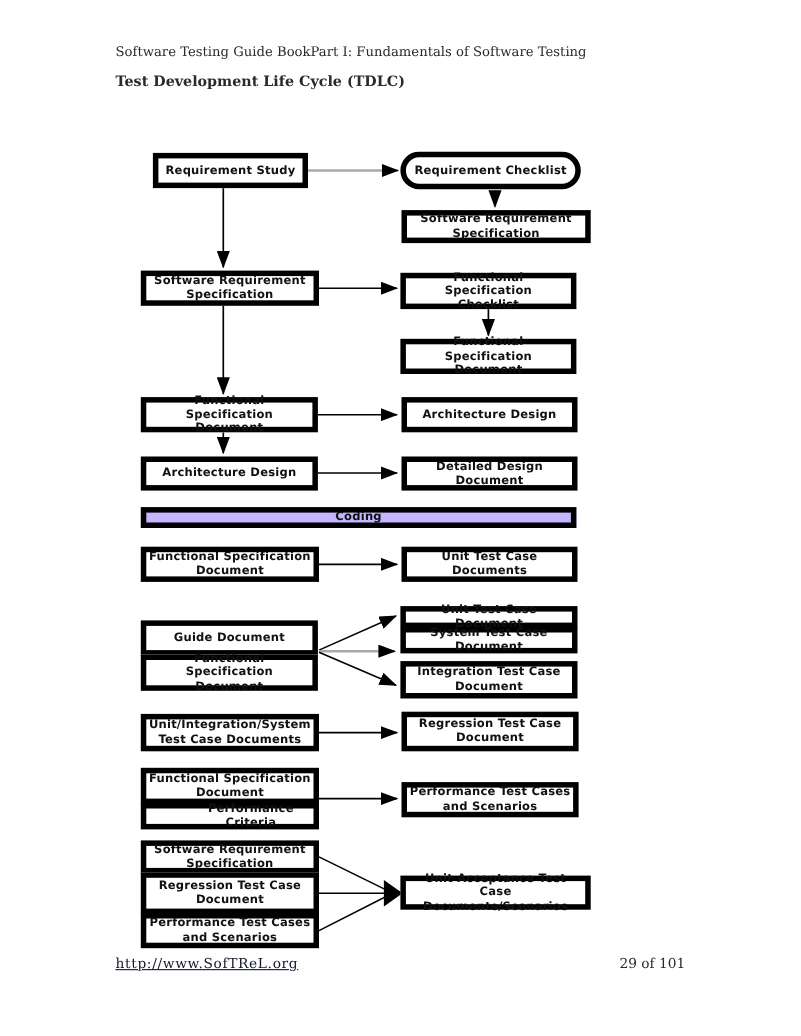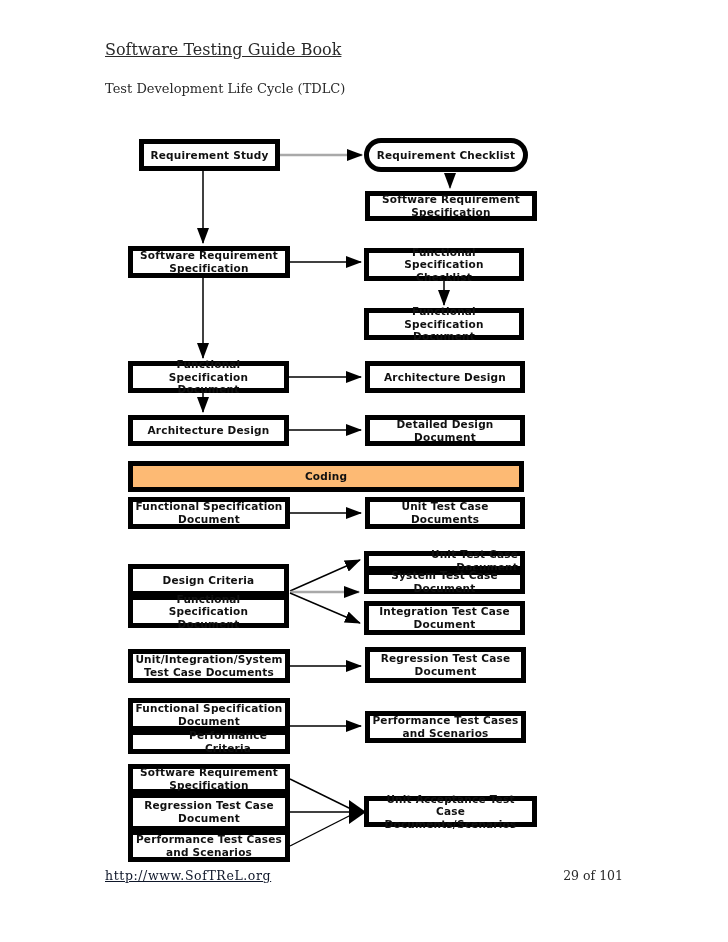--- a/index.html
+++ b/index.html
@@ -1,38 +1,39 @@
 <!DOCTYPE html>
 <html><head>
 <meta charset="utf-8">
 <style>
   html,body{margin:0;padding:0;background:#fff;}
   .page{position:relative;width:728px;height:942px;background:#fff;overflow:hidden;
         font-family:"DejaVu Serif","Liberation Serif",serif;color:#2a2a2a;}
   .header-row{position:absolute;left:105px;right:105px;top:40px;display:flex;
-              font-size:16px;text-decoration:underline;}
-  .doc-title{position:absolute;left:105px;top:81px;font-size:13px;}
+              font-size:12px;}
+  .doc-title{position:absolute;left:105px;top:67px;font-size:13px;font-weight:bold;}
   .footer-row{position:absolute;left:105px;right:105px;top:868px;display:flex;
               justify-content:space-between;font-size:12.5px;align-items:baseline;}
   .footer-link{color:#0f172a;text-decoration:underline;letter-spacing:0.6px;cursor:pointer;}
   .diagram{position:absolute;left:0;top:0;width:728px;height:942px;}
   .node{position:absolute;box-sizing:border-box;border:5px solid #000000;background:#fff;
         display:flex;align-items:center;justify-content:center;text-align:center;
         font-family:"DejaVu Sans","Liberation Sans",sans-serif;font-weight:bold;
         font-size:10.5px;line-height:1.2;color:#111;white-space:pre-line;
         letter-spacing:0.2px;padding:1px 2px;}
   svg.arrows{position:absolute;left:0;top:0;pointer-events:none;}
 </style>
 </head>
 <body>
 
 <div class="page">
 
   <div class="header-row">
     <span>Software Testing Guide Book</span>
+    <span>Part I: Fundamentals of Software Testing</span>
   </div>
 
   <div class="doc-title">Test Development Life Cycle (TDLC)</div>
 
   <div class="diagram">
     <svg class="arrows" width="728" height="942">
       <defs>
         <marker id="ah" markerUnits="userSpaceOnUse" markerWidth="16" markerHeight="12" refX="15" refY="6" orient="auto">
           <path d="M0,0 L16,6 L0,12 Z" fill="#000"></path>
         </marker>
@@ -59,24 +60,24 @@
           <polygon points="349,800 349,824 366,812" fill="#000000"></polygon>
         </g>
     </svg>
     <div>
         <div class="node" style="left: 139px; top: 139px; width: 141px; height: 32px;">Requirement Study</div>
         <div class="node" style="left: 128px; top: 246px; width: 162px; height: 32px;">Software Requirement
 Specification</div>
         <div class="node" style="left: 128px; top: 361px; width: 161px; height: 32px;">Functional Specification
 Document</div>
         <div class="node" style="left: 128px; top: 415px; width: 161px; height: 31px;">Architecture Design</div>
-        <div class="node" style="left: 128px; top: 461px; width: 396px; height: 31px; background: #fdba74;">Coding</div>
+        <div class="node" style="left: 128px; top: 461px; width: 396px; height: 19px; background: #c4b5fd;">Coding</div>
         <div class="node" style="left: 128px; top: 497px; width: 162px; height: 32px;">Functional Specification
 Document</div>
-        <div class="node" style="left: 128px; top: 564px; width: 161px; height: 32px;">Design Criteria</div>
+        <div class="node" style="left: 128px; top: 564px; width: 161px; height: 32px;">Guide Document</div>
         <div class="node" style="left: 128px; top: 595px; width: 161px; height: 33px;">Functional Specification
 Document</div>
         <div class="node" style="left: 128px; top: 649px; width: 162px; height: 34px;">Unit/Integration/System
 Test Case Documents</div>
         <div class="node" style="left: 128px; top: 698px; width: 162px; height: 33px;">Functional Specification
 Document</div>
         <div class="node" style="left: 128px; top: 730px; width: 162px; height: 24px; padding-left: 40px;">Performance Criteria</div>
         <div class="node" style="left: 128px; top: 764px; width: 162px; height: 30px;">Software Requirement
 Specification</div>
         <div class="node" style="left: 128px; top: 793px; width: 162px; height: 38px;">Regression Test Case
@@ -86,21 +87,21 @@
         <div class="node" style="left: 364px; top: 138px; width: 164px; height: 34px; border-radius: 17px;">Requirement Checklist</div>
         <div class="node" style="left: 365px; top: 191px; width: 172px; height: 30px;">Software Requirement
 Specification</div>
         <div class="node" style="left: 364px; top: 248px; width: 160px; height: 33px;">Functional Specification
 Checklist</div>
         <div class="node" style="left: 364px; top: 308px; width: 160px; height: 32px;">Functional Specification
 Document</div>
         <div class="node" style="left: 365px; top: 361px; width: 160px; height: 32px;">Architecture Design</div>
         <div class="node" style="left: 365px; top: 415px; width: 160px; height: 31px;">Detailed Design Document</div>
         <div class="node" style="left: 365px; top: 497px; width: 160px; height: 32px;">Unit Test Case Documents</div>
-        <div class="node" style="left: 364px; top: 551px; width: 161px; height: 20px; text-align: right;">Unit Test Case Document</div>
+        <div class="node" style="left: 364px; top: 551px; width: 161px; height: 20px;">Unit Test Case Document</div>
         <div class="node" style="left: 364px; top: 570px; width: 161px; height: 24px;">System Test Case
 Document</div>
         <div class="node" style="left: 364px; top: 601px; width: 161px; height: 34px;">Integration Test Case
 Document</div>
         <div class="node" style="left: 365px; top: 647px; width: 161px; height: 36px;">Regression Test Case
 Document</div>
         <div class="node" style="left: 365px; top: 711px; width: 161px; height: 32px;">Performance Test Cases
 and Scenarios</div>
         <div class="node" style="left: 364px; top: 796px; width: 173px; height: 31px;">Unit Acceptance Test Case
 Documents/Scenarios</div>

